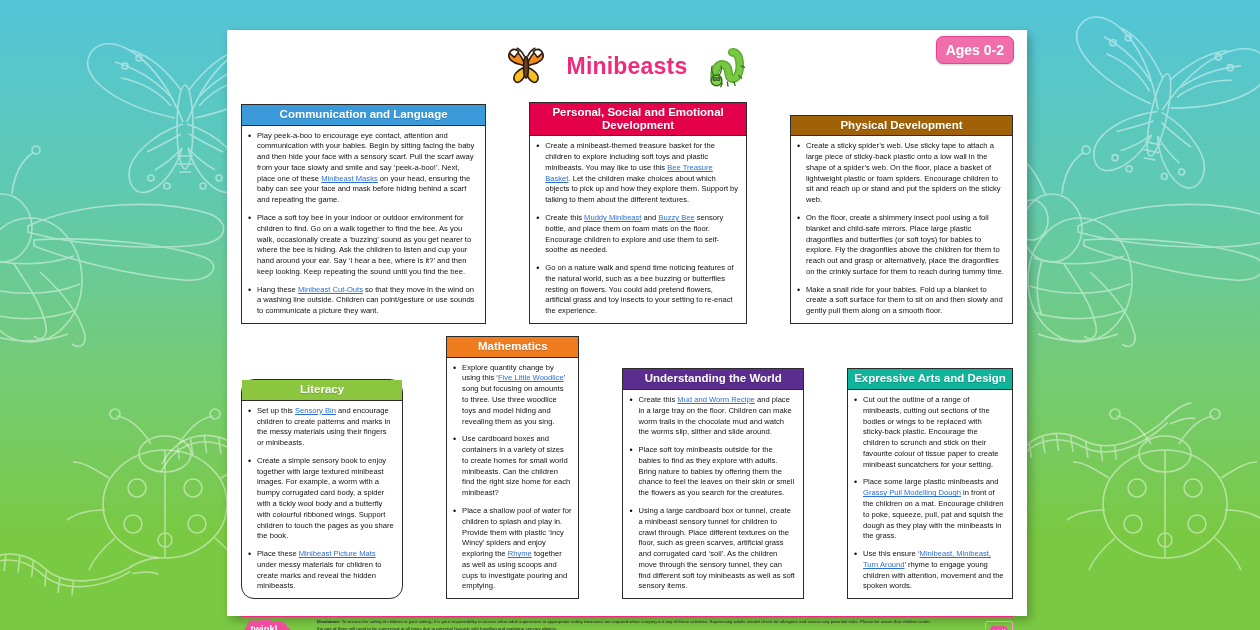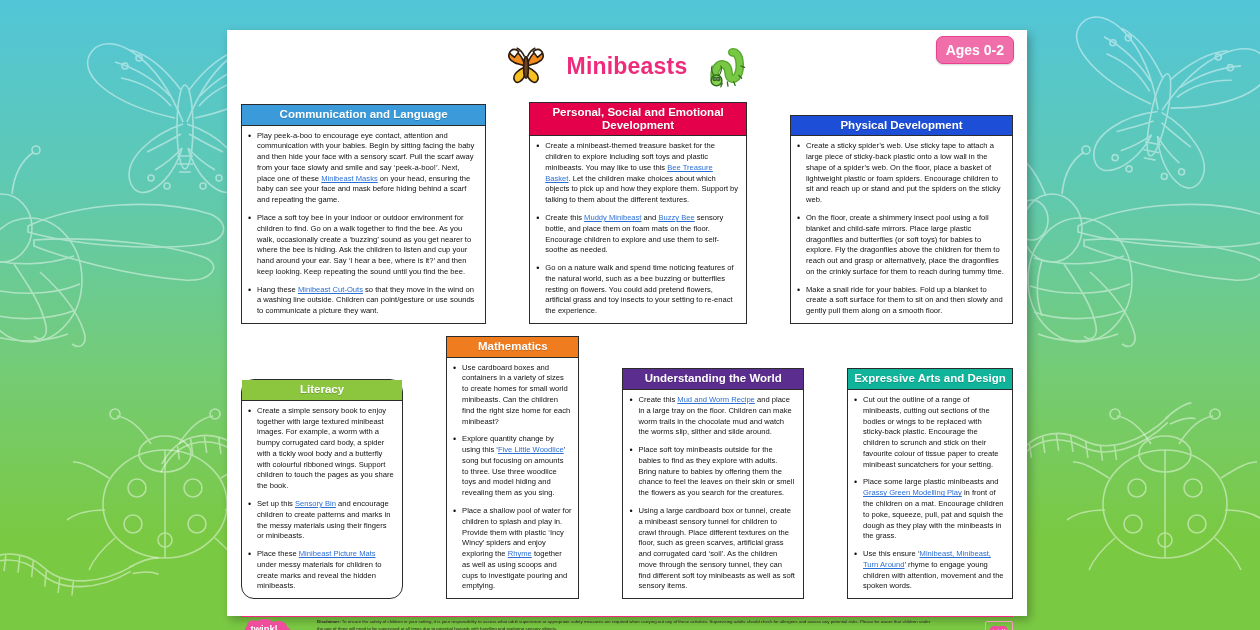--- a/index.html
+++ b/index.html
@@ -352,67 +352,67 @@
           <div class="col-head" style="background: rgb(228, 0, 75);">Personal, Social and Emotional Development</div>
           <div class="col-body">
             <ul class="acts">
               <li><span>Create a minibeast-themed treasure basket for the children to explore including soft toys and plastic minibeasts. You may like to use this </span><span class="lnk">Bee Treasure Basket</span><span>. Let the children make choices about which objects to pick up and how they explore them. Support by talking to them about the different textures.</span></li>
               <li><span>Create this </span><span class="lnk">Muddy Minibeast</span><span> and </span><span class="lnk">Buzzy Bee</span><span> sensory bottle, and place them on foam mats on the floor. Encourage children to explore and use them to self-soothe as needed.</span></li>
               <li><span>Go on a nature walk and spend time noticing features of the natural world, such as a bee buzzing or butterflies resting on flowers. You could add pretend flowers, artificial grass and toy insects to your setting to re-enact the experience.</span></li>
             </ul>
           </div>
         </div>
         <div class="col r1c3">
-          <div class="col-head" style="background: #1d4ed8;">Physical Development</div>
+          <div class="col-head" style="background: #a16207;">Physical Development</div>
           <div class="col-body">
             <ul class="acts">
               <li><span>Create a sticky spider’s web. Use sticky tape to attach a large piece of sticky-back plastic onto a low wall in the shape of a spider’s web. On the floor, place a basket of lightweight plastic or foam spiders. Encourage children to sit and reach up or stand and put the spiders on the sticky web.</span></li>
               <li><span>On the floor, create a shimmery insect pool using a foil blanket and child-safe mirrors. Place large plastic dragonflies and butterflies (or soft toys) for babies to explore. Fly the dragonflies above the children for them to reach out and grasp or alternatively, place the dragonflies on the crinkly surface for them to reach during tummy time.</span></li>
               <li><span>Make a snail ride for your babies. Fold up a blanket to create a soft surface for them to sit on and then slowly and gently pull them along on a smooth floor.</span></li>
             </ul>
           </div>
         </div>
       </div>
       <div class="grid row2">
         <div class="col r2c1">
           <div class="col-head" style="background: rgb(140, 198, 63);">Literacy</div>
           <div class="col-body">
             <ul class="acts">
+              <li><span>Set up this </span><span class="lnk">Sensory Bin</span><span> and encourage children to create patterns and marks in the messy materials using their fingers or minibeasts.</span></li>
               <li><span>Create a simple sensory book to enjoy together with large textured minibeast images. For example, a worm with a bumpy corrugated card body, a spider with a tickly wool body and a butterfly with colourful ribboned wings. Support children to touch the pages as you share the book.</span></li>
-              <li><span>Set up this </span><span class="lnk">Sensory Bin</span><span> and encourage children to create patterns and marks in the messy materials using their fingers or minibeasts.</span></li>
               <li><span>Place these </span><span class="lnk">Minibeast Picture Mats</span><span> under messy materials for children to create marks and reveal the hidden minibeasts.</span></li>
             </ul>
           </div>
         </div>
         <div class="col r2c2">
           <div class="col-head" style="background: rgb(240, 124, 32);">Mathematics</div>
           <div class="col-body">
             <ul class="acts">
+              <li><span>Explore quantity change by using this ‘</span><span class="lnk">Five Little Woodlice</span><span>’ song but focusing on amounts to three. Use three woodlice toys and model hiding and revealing them as you sing.</span></li>
               <li><span>Use cardboard boxes and containers in a variety of sizes to create homes for small world minibeasts. Can the children find the right size home for each minibeast?</span></li>
-              <li><span>Explore quantity change by using this ‘</span><span class="lnk">Five Little Woodlice</span><span>’ song but focusing on amounts to three. Use three woodlice toys and model hiding and revealing them as you sing.</span></li>
               <li><span>Place a shallow pool of water for children to splash and play in. Provide them with plastic ‘Incy Wincy’ spiders and enjoy exploring the </span><span class="lnk">Rhyme</span><span> together as well as using scoops and cups to investigate pouring and emptying.</span></li>
             </ul>
           </div>
         </div>
         <div class="col r2c3">
           <div class="col-head" style="background: rgb(91, 45, 142);">Understanding the World</div>
           <div class="col-body">
             <ul class="acts">
               <li><span>Create this </span><span class="lnk">Mud and Worm Recipe</span><span> and place in a large tray on the floor. Children can make worm trails in the chocolate mud and watch the worms slip, slither and slide around.</span></li>
               <li><span>Place soft toy minibeasts outside for the babies to find as they explore with adults. Bring nature to babies by offering them the chance to feel the leaves on their skin or smell the flowers as you search for the creatures.</span></li>
               <li><span>Using a large cardboard box or tunnel, create a minibeast sensory tunnel for children to crawl through. Place different textures on the floor, such as green scarves, artificial grass and corrugated card ‘soil’. As the children move through the sensory tunnel, they can find different soft toy minibeasts as well as soft sensory items.</span></li>
             </ul>
           </div>
         </div>
         <div class="col r2c4">
           <div class="col-head" style="background: rgb(15, 180, 155);">Expressive Arts and Design</div>
           <div class="col-body">
             <ul class="acts">
               <li><span>Cut out the outline of a range of minibeasts, cutting out sections of the bodies or wings to be replaced with sticky-back plastic. Encourage the children to scrunch and stick on their favourite colour of tissue paper to create minibeast suncatchers for your setting.</span></li>
-              <li><span>Place some large plastic minibeasts and </span><span class="lnk">Grassy Green Modelling Play</span><span> in front of the children on a mat. Encourage children to poke, squeeze, pull, pat and squish the dough as they play with the minibeasts in the grass.</span></li>
+              <li><span>Place some large plastic minibeasts and </span><span class="lnk">Grassy Pull Modelling Dough</span><span> in front of the children on a mat. Encourage children to poke, squeeze, pull, pat and squish the dough as they play with the minibeasts in the grass.</span></li>
               <li><span>Use this ensure ‘</span><span class="lnk">Minibeast, Minibeast, Turn Around</span><span>’ rhyme to engage young children with attention, movement and the spoken words.</span></li>
             </ul>
           </div>
         </div>
       </div>
     </div>
 
   <div class="footer">
     <svg class="tw-logo" viewBox="0 0 132 68">
       <path d="M12 16 C12 6 24 2 34 6 C42 0 58 1 64 8 C78 3 92 9 92 18 C100 20 102 32 94 36 C96 46 84 52 74 48 C66 56 48 56 40 49 C28 53 14 47 15 37 C6 34 5 21 12 16 Z" fill="#ee4e9b"></path>

